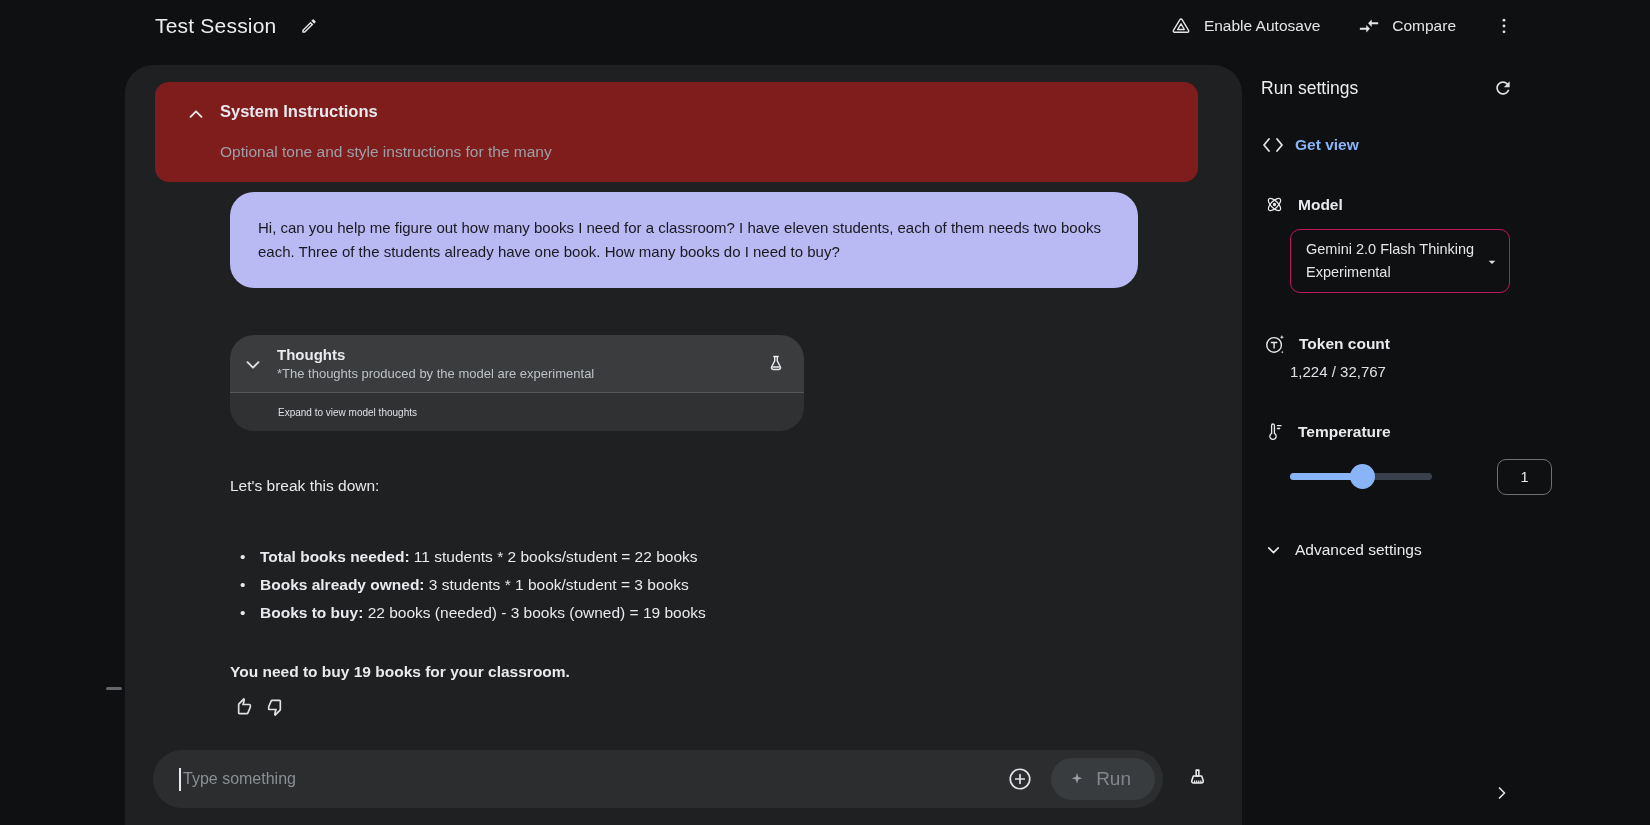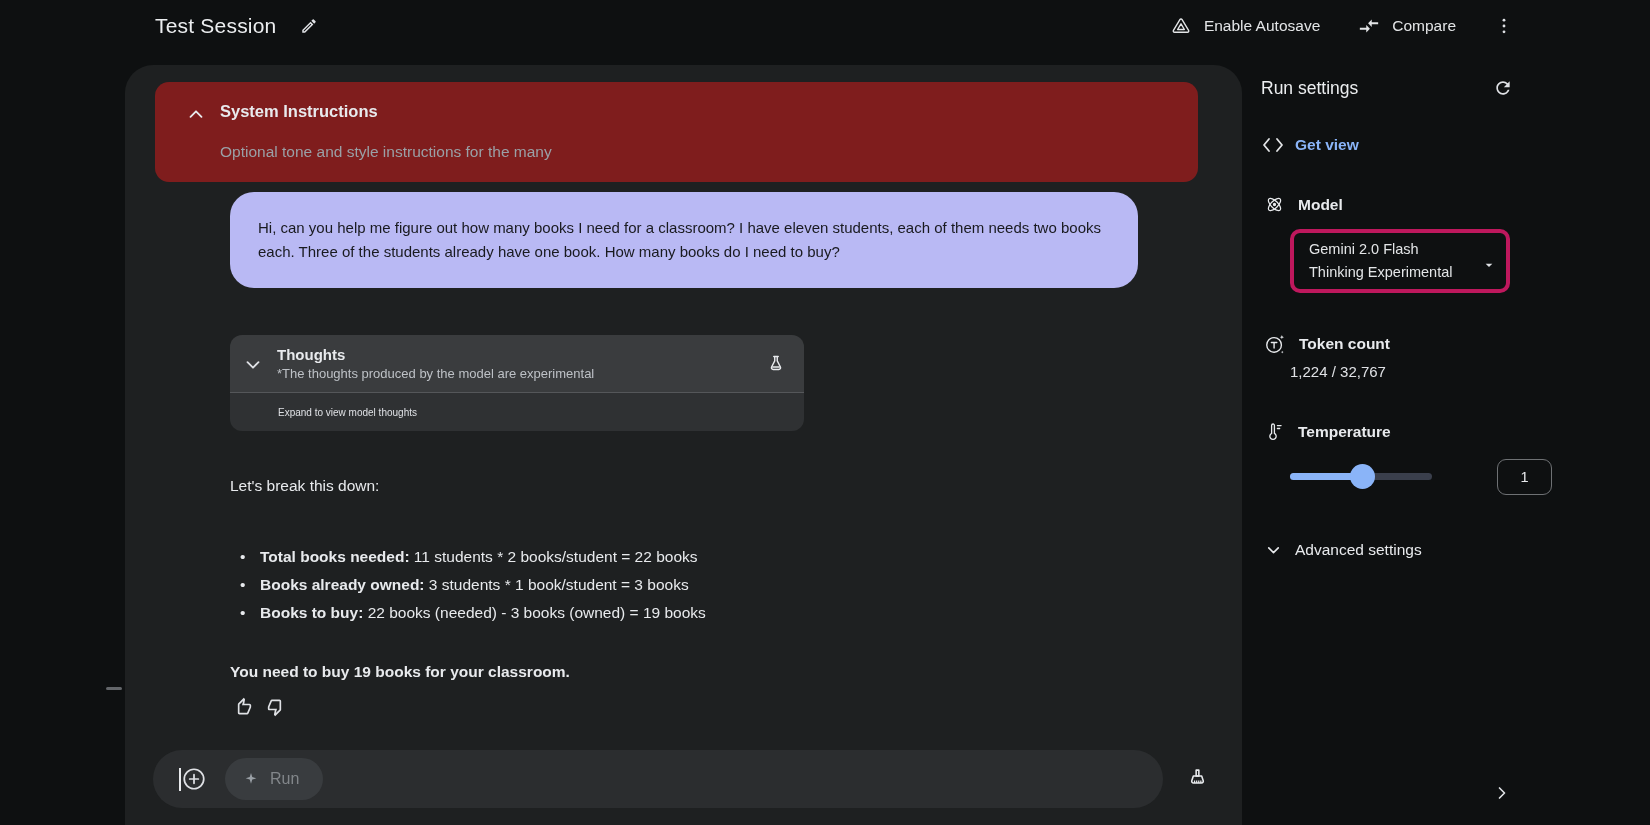--- a/index.html
+++ b/index.html
@@ -23,21 +23,21 @@
 
   .sys-card{ position:absolute; left:30px; top:17px; right:44px; height:100px;
              background:#7f1d1d; border-radius:14px;}
   .sys-chevron{ position:absolute; left:30px; top:22px; color:#e8eaed;}
   .sys-title{ position:absolute; left:65px; top:20px; font-size:16.5px; font-weight:600; color:#e8eaed;}
   .sys-sub{ position:absolute; left:65px; top:61px; font-size:15.5px; color:#9aa0a6;}
 
   .bubble{ position:absolute; left:105px; top:127px; width:908px; background:#b9b9f4;
            border-radius:24px; padding:24px 28px; color:#191a1f; font-size:15px; line-height:24px;}
 
-  .thoughts{ position:absolute; left:105px; top:270px; width:574px; border-radius:12px; overflow:hidden;}
+  .thoughts{ position:absolute; left:105px; top:270px; width:574px; border-radius:24px; overflow:hidden;}
   .thoughts-head{ height:58px; background:#3a3c3e; display:flex; align-items:center;
                   padding:0 18px 0 12px; gap:13px; border-bottom:1px solid #55575a;}
   .t-col{ flex:1; }
   .t-title{ font-size:15px; font-weight:700; color:#e8eaed;}
   .t-sub{ font-size:13px; color:#bdc1c6; margin-top:3px;}
   .thoughts-expand{ height:38px; background:#2f3133; display:flex; align-items:center;
                     padding-left:48px; font-size:10px; color:#dfe1e5;}
 
   .intro{ position:absolute; left:105px; top:412px; font-size:15.5px; color:#e8eaed;}
   .bullets{ position:absolute; left:105px; top:478px; list-style:none; width:840px;}
@@ -49,41 +49,41 @@
 
   .composer{ position:absolute; left:28px; top:685px; display:flex; align-items:center; gap:22px;}
   .pill{ width:1010px; height:58px; background:#2b2d2f; border-radius:29px;
          display:flex; align-items:center; padding:0 8px 0 26px;}
   .caret{ width:2px; height:23px; background:#e8eaed;}
   .pill input{ flex:1; background:none; border:none; outline:none; color:#e8eaed;
                font-size:16px; font-family:inherit; padding-left:2px;}
   .pill input::placeholder{ color:#8a8f94;}
   .plus-btn{ color:#dfe1e5; margin-right:18px;}
   .run-btn{ height:42px; border-radius:21px; background:#393c3f; display:flex; align-items:center;
-            gap:11px; padding:0 24px 0 18px; color:#82868a; font-size:16px;}
+            gap:11px; padding:0 24px 0 18px; color:#82868a; font-size:19px;}
   .run-btn .spark{ color:#9aa0a6;}
   .broom-btn{ color:#e8eaed;}
 
   .edge-dash{ position:absolute; left:106px; top:687px; width:16px; height:3px;
               background:#63666a; border-radius:2px;}
 
   
   .sidebar{ position:absolute; left:1242px; top:50px; right:0; bottom:0;}
   .side-title{ position:absolute; left:19px; top:28px; font-size:17.5px; font-weight:500; color:#eceef0;}
   .refresh-btn{ position:absolute; left:251px; top:28px; color:#dfe1e5;}
   .getcode{ position:absolute; left:19px; top:85px; display:flex; align-items:center; gap:10px;}
   .getcode .link{ color:#8ab4f8; font-size:15.5px; font-weight:600;}
   .getcode .code-ic{ color:#e3e5e7;}
   .side-row{ position:absolute; display:flex; align-items:center; gap:13px; font-size:15.5px;
              font-weight:600; color:#e8eaed;}
   .row-model{ left:22px; top:144px;}
   .row-token{ left:22px; top:283px;}
   .row-temp { left:22px; top:371px;}
   .dropdown{ position:absolute; left:48px; top:179px; width:220px; height:64px;
-             border:4px solid #be185d; border-radius:10px; padding:9px 30px 9px 15px;
+             border:1px solid #be185d; border-radius:10px; padding:9px 30px 9px 15px;
              font-size:14.5px; line-height:23px; color:#e3e5e7; display:flex; align-items:center;}
   .dropdown .tri{ position:absolute; right:9px; top:24px; color:#dfe1e5;}
   .token-value{ position:absolute; left:48px; top:313px; font-size:15px; color:#dfe1e5;}
   .temp-ctrl{ position:absolute; left:48px; top:409px; width:262px; height:36px;}
   .slider{ position:absolute; left:0; top:14px; width:142px; height:7px; border-radius:4px;
            background:#3a3f4c;}
   .slider .fill{ position:absolute; left:0; top:0; height:7px; width:72px; border-radius:4px;
                  background:#8ab4f8;}
   .slider .thumb{ position:absolute; left:60px; top:-9px; width:25px; height:25px; border-radius:50%;
                   background:#8ab4f8;}
@@ -192,20 +192,21 @@
       <button class="icon-btn">
         <svg width="20" height="20" viewBox="0 0 24 24" fill="currentColor">
           <path transform="rotate(180 12 12)" d="M9 21h9c.83 0 1.54-.5 1.84-1.22l3.02-7.05c.09-.23.14-.47.14-.73v-2c0-1.1-.9-2-2-2h-6.31l.95-4.57.03-.32c0-.41-.17-.79-.44-1.06L14.17 1 7.58 7.59C7.22 7.95 7 8.45 7 9v10c0 1.1.9 2 2 2zM9 9l4.34-4.34L12 10h9v2l-3 7H9V9z"></path>
         </svg>
       </button>
     </div>
 
     <div class="composer">
       <div class="pill">
         <div class="caret"></div>
+        <input type="text" placeholder="Type something" style="">
         <button class="plus-btn">
           <svg width="26" height="26" viewBox="0 0 24 24" fill="none" stroke="currentColor" stroke-width="1.6" stroke-linecap="round">
             <circle cx="12" cy="12" r="9"></circle>
               <path d="M12 8v8M8 12h8"></path>
           </svg>
         </button>
         <button class="run-btn">
           <svg class="spark" width="16" height="16" viewBox="0 0 24 24" fill="currentColor">
             <path d="M12 3l1.9 6.1L20 11l-6.1 1.9L12 19l-1.9-6.1L4 11l6.1-1.9z"></path>
           </svg>

